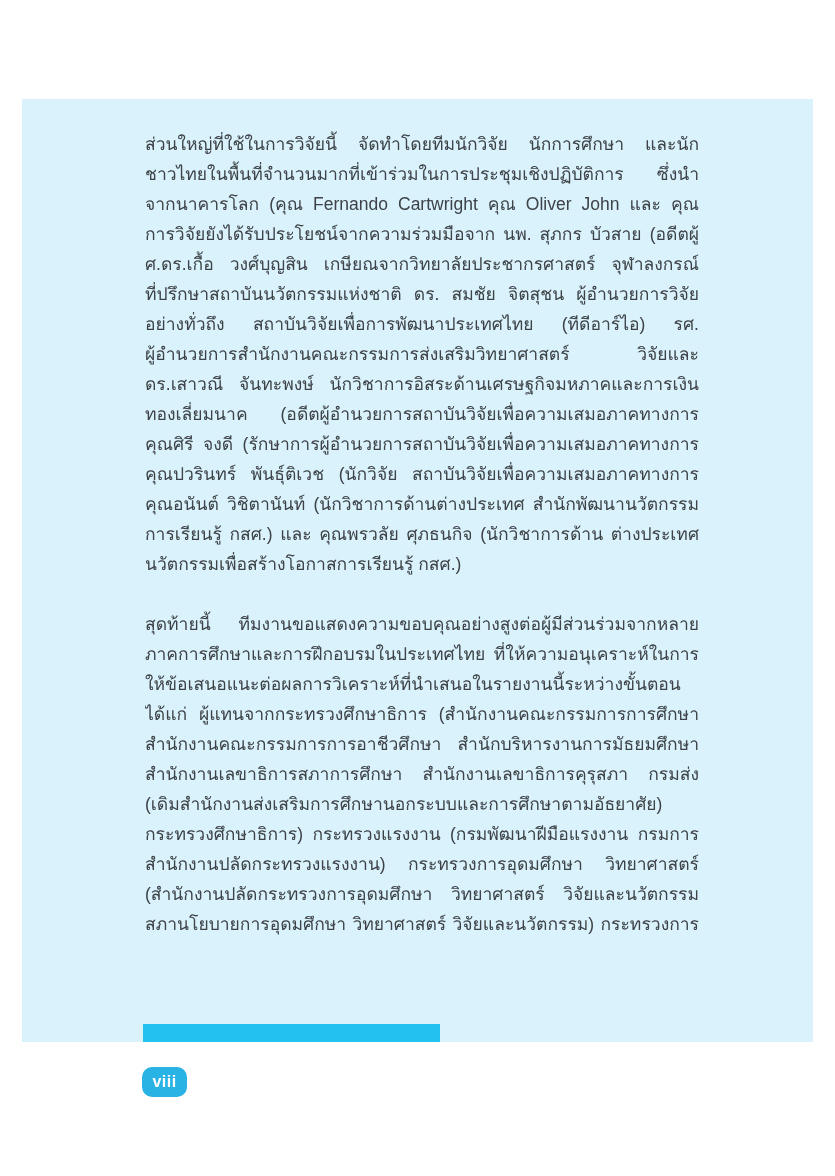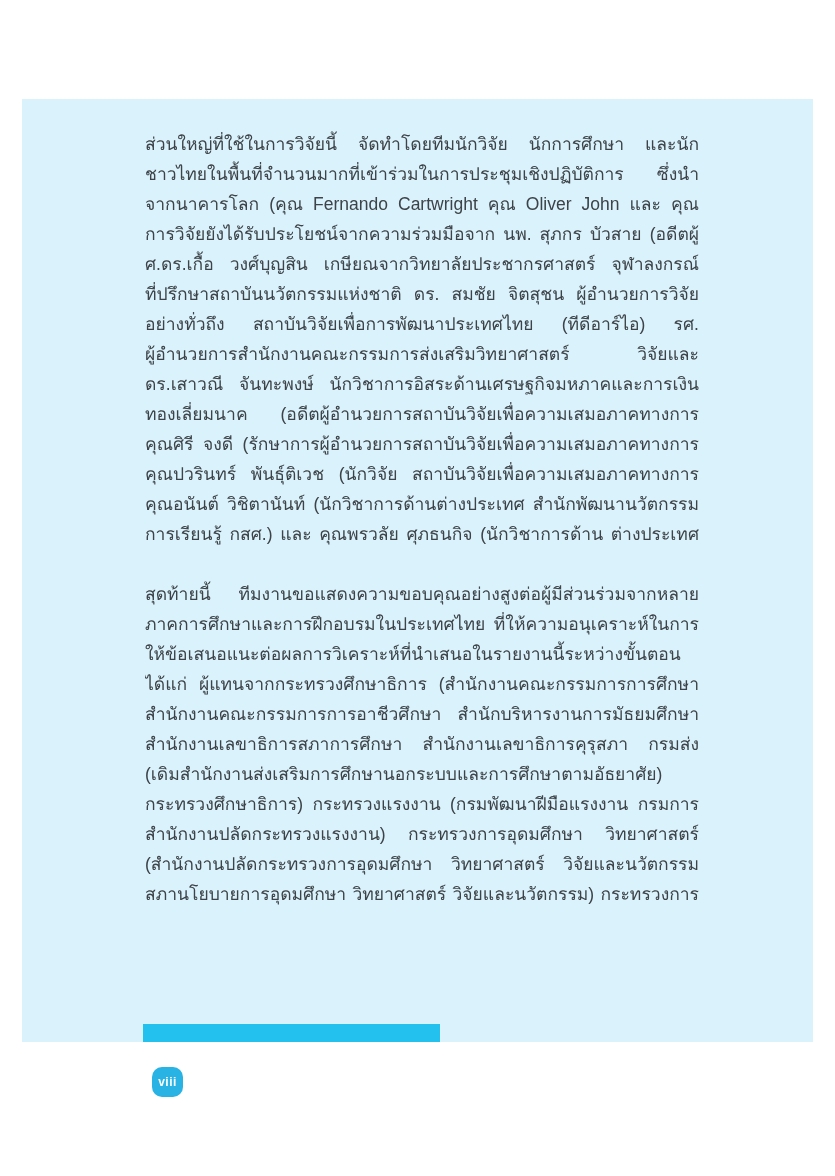--- a/index.html
+++ b/index.html
@@ -43,28 +43,28 @@
   .accent-bar {
     position: absolute;
     left: 121px;
     bottom: 0;
     width: 297px;
     height: 18px;
     background: #22c1ee;
   }
   .page-badge {
     position: absolute;
-    left: 152px;
+    left: 142px;
     top: 1067px;
-    width: 31px;
+    width: 45px;
     height: 30px;
     background: #29b2e4;
     border-radius: 10px;
     color: #ffffff;
-    font-size: 12px;
+    font-size: 16px;
     font-weight: bold;
     display: flex;
     align-items: center;
     justify-content: center;
     letter-spacing: 0.5px;
   }
 </style>
 </head>
 <body>
 
@@ -79,20 +79,21 @@
         <div class="line">ศ.ดร.เกื้อ วงศ์บุญสิน เกษียณจากวิทยาลัยประชากรศาสตร์ จุฬาลงกรณ์มหาวิทยาลัย</div>
         <div class="line">ที่ปรึกษาสถาบันนวัตกรรมแห่งชาติ ดร. สมชัย จิตสุชน ผู้อำนวยการวิจัยด้านการพัฒนา</div>
         <div class="line">อย่างทั่วถึง สถาบันวิจัยเพื่อการพัฒนาประเทศไทย (ทีดีอาร์ไอ) รศ. ดร.ปัทมาวดี โพชนุกูล</div>
         <div class="line">ผู้อำนวยการสำนักงานคณะกรรมการส่งเสริมวิทยาศาสตร์ วิจัยและนวัตกรรม (สกสว.)</div>
         <div class="line">ดร.เสาวณี จันทะพงษ์ นักวิชาการอิสระด้านเศรษฐกิจมหภาคและการเงิน ดร. ภูมิศรัณย์</div>
         <div class="line">ทองเลี่ยมนาค (อดีตผู้อำนวยการสถาบันวิจัยเพื่อความเสมอภาคทางการศึกษา กสศ.)</div>
         <div class="line">คุณศิรี จงดี (รักษาการผู้อำนวยการสถาบันวิจัยเพื่อความเสมอภาคทางการศึกษา กสศ.)</div>
         <div class="line">คุณปวรินทร์ พันธุ์ติเวช (นักวิจัย สถาบันวิจัยเพื่อความเสมอภาคทางการศึกษา กสศ.)</div>
         <div class="line">คุณอนันต์ วิชิตานันท์ (นักวิชาการด้านต่างประเทศ สำนักพัฒนานวัตกรรมเพื่อสร้างโอกาส</div>
         <div class="line">การเรียนรู้ กสศ.) และ คุณพรวลัย ศุภธนกิจ (นักวิชาการด้าน ต่างประเทศ สำนักพัฒนา</div>
+        <div class="line last">นวัตกรรมเพื่อสร้างโอกาสการเรียนรู้ กสศ.)</div>
       </div>
       <div class="para para2">
         <div class="line">สุดท้ายนี้ ทีมงานขอแสดงความขอบคุณอย่างสูงต่อผู้มีส่วนร่วมจากหลายภาคส่วนจาก</div>
         <div class="line">ภาคการศึกษาและการฝึกอบรมในประเทศไทย ที่ให้ความอนุเคราะห์ในการทบทวนและ</div>
         <div class="line">ให้ข้อเสนอแนะต่อผลการวิเคราะห์ที่นำเสนอในรายงานนี้ระหว่างขั้นตอนการปรึกษาหารือ</div>
         <div class="line">ได้แก่ ผู้แทนจากกระทรวงศึกษาธิการ (สำนักงานคณะกรรมการการศึกษาขั้นพื้นฐาน</div>
         <div class="line">สำนักงานคณะกรรมการการอาชีวศึกษา สำนักบริหารงานการมัธยมศึกษาตอนปลาย</div>
         <div class="line">สำนักงานเลขาธิการสภาการศึกษา สำนักงานเลขาธิการคุรุสภา กรมส่งเสริมการเรียนรู้</div>
         <div class="line">(เดิมสำนักงานส่งเสริมการศึกษานอกระบบและการศึกษาตามอัธยาศัย) สำนักงานปลัด</div>
         <div class="line">กระทรวงศึกษาธิการ) กระทรวงแรงงาน (กรมพัฒนาฝีมือแรงงาน กรมการจัดหางาน</div>

